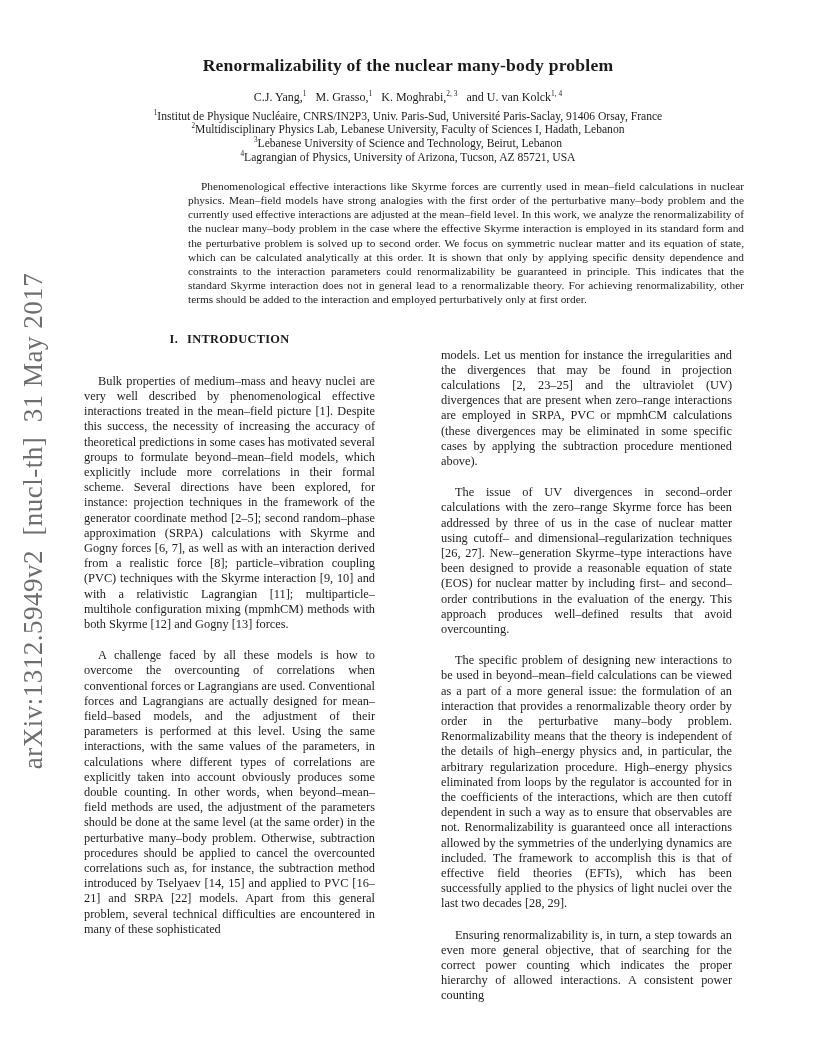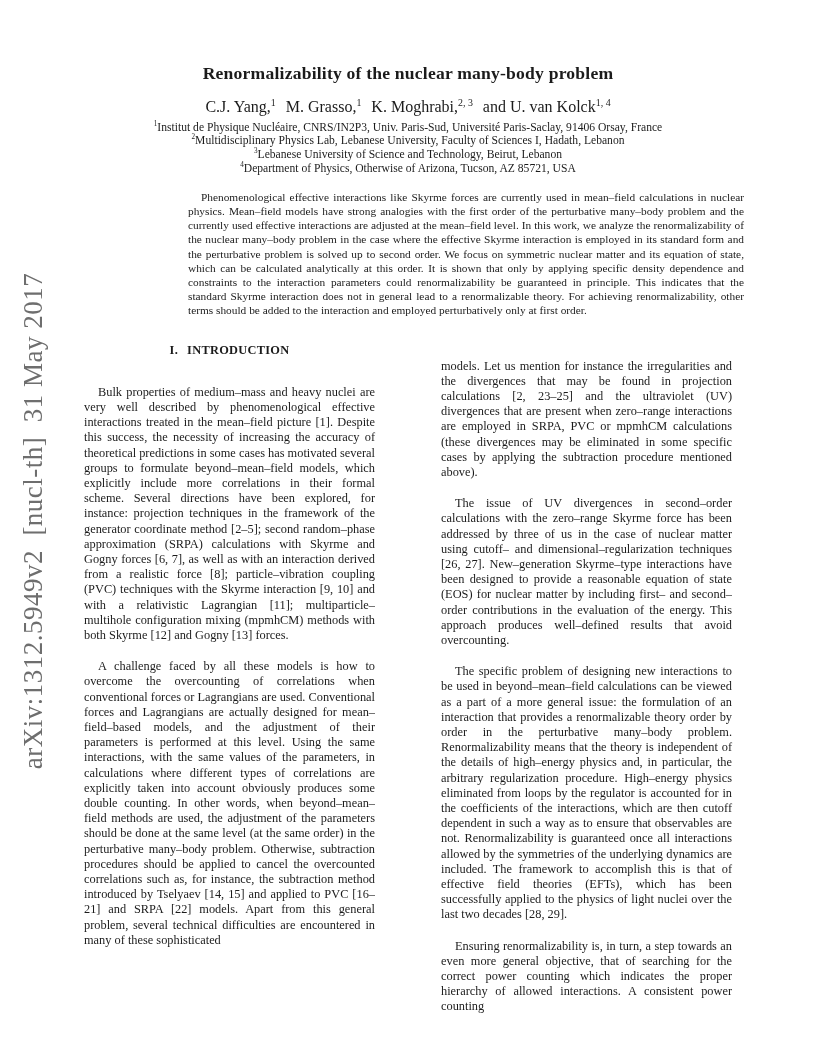--- a/index.html
+++ b/index.html
@@ -18,35 +18,35 @@
     top: 521px;
     transform: translate(-50%, -50%) rotate(-90deg);
     white-space: pre;
     font-size: 27px;
     letter-spacing: 0.5px;
     color: #6e6e6e;
   }
   .content {
     position: absolute;
     left: 68px;
-    top: 62px;
+    top: 54px;
     width: 680px;
   }
   .paper-title {
     margin: 0;
     text-align: center;
     font-size: 17.6px;
     line-height: 22.5px;
     font-weight: bold;
     letter-spacing: 0.2px;
   }
   .authors {
     margin-top: 13px;
     text-align: center;
-    font-size: 16px;
+    font-size: 12px;
   }
   .author { margin: 0 3px; white-space: nowrap; }
   sup { font-size: 0.62em; line-height: 0; }
   .affils {
     margin-top: 5px;
     text-align: center;
     font-size: 11.6px;
     line-height: 13.8px;
   }
   .abstract {
@@ -96,21 +96,21 @@
       <span class="author"><span>C.J. Yang,</span><sup>1</sup></span>
       <span class="author"><span>M. Grasso,</span><sup>1</sup></span>
       <span class="author"><span>K. Moghrabi,</span><sup>2, 3</sup></span>
       <span class="author"><span>and U. van Kolck</span><sup>1, 4</sup></span>
     </div>
 
     <div class="affils">
       <div><sup>1</sup><span>Institut de Physique Nucléaire, CNRS/IN2P3, Univ. Paris-Sud, Université Paris-Saclay, 91406 Orsay, France</span></div>
       <div><sup>2</sup><span>Multidisciplinary Physics Lab, Lebanese University, Faculty of Sciences I, Hadath, Lebanon</span></div>
       <div><sup>3</sup><span>Lebanese University of Science and Technology, Beirut, Lebanon</span></div>
-      <div><sup>4</sup><span>Department of Physics, Otherwise of Arizona, Tucson, AZ 85721, USA</span></div>
+      <div><sup>4</sup><span>Lagrangian of Physics, University of Arizona, Tucson, AZ 85721, USA</span></div>
     </div>
 
     <div class="abstract">
       <p>Phenomenological effective interactions like Skyrme forces are currently used in mean–field calculations in nuclear physics. Mean–field models have strong analogies with the first order of the perturbative many–body problem and the currently used effective interactions are adjusted at the mean–field level. In this work, we analyze the renormalizability of the nuclear many–body problem in the case where the effective Skyrme interaction is employed in its standard form and the perturbative problem is solved up to second order. We focus on symmetric nuclear matter and its equation of state, which can be calculated analytically at this order. It is shown that only by applying specific density dependence and constraints to the interaction parameters could renormalizability be guaranteed in principle. This indicates that the standard Skyrme interaction does not in general lead to a renormalizable theory. For achieving renormalizability, other terms should be added to the interaction and employed perturbatively only at first order.</p>
     </div>
 
     <div class="columns">
 
       <div class="col">
         <h2 class="section-heading">

